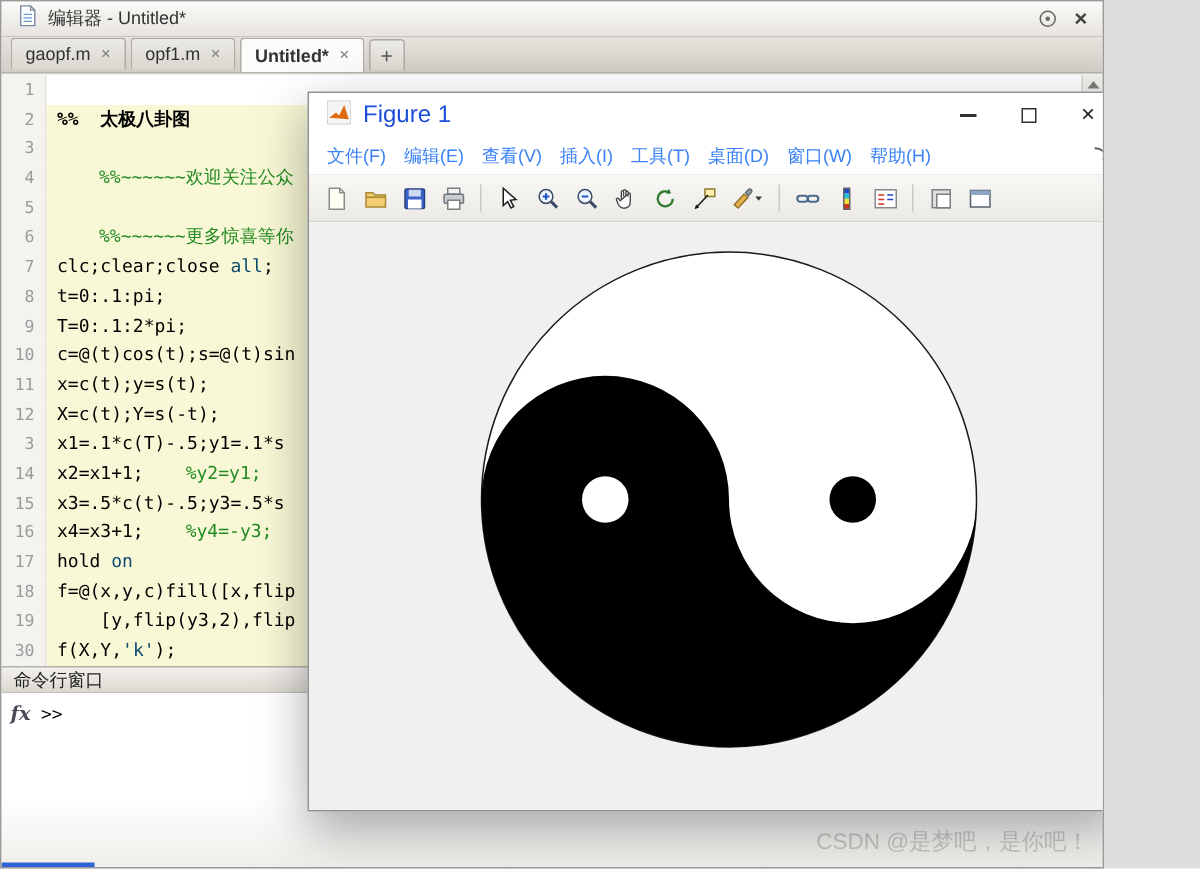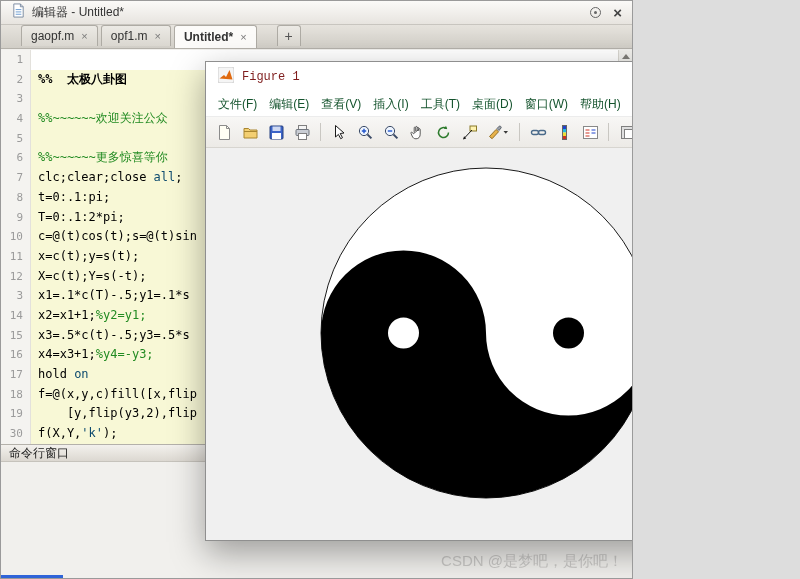--- a/index.html
+++ b/index.html
@@ -1,18 +1,18 @@
 <!DOCTYPE html>
 <html><head>
 <meta charset="utf-8">
 <style>
   * { box-sizing: border-box; margin: 0; padding: 0; }
   body { font-family: "Liberation Sans", sans-serif; background: #ddd; }
   .app {
-    position: relative; width: 633px; height: 579px; overflow: hidden;
+    position: relative; width: 736px; height: 579px; overflow: hidden;
     background: #f1f0ed; border: 1px solid #9a9a9a;
   }
   
   .titlebar {
     position: absolute; top: 0; left: 0; right: 0; height: 24px;
     background: linear-gradient(#fbfaf8, #e7e4df);
     border-bottom: 1px solid #c8c5bf;
     display: flex; align-items: center; padding: 0 10px;
   }
   .titlebar .title-text { font-size: 12px; color: #333; margin-left: 6px; }
@@ -24,21 +24,21 @@
   .circle-icon::after {
     content: ""; position: absolute; left: 2.5px; top: 2.5px;
     width: 3px; height: 3px; background: #666; border-radius: 50%;
   }
   .close-x { font-size: 15px; color: #444; line-height: 1; font-weight: bold; }
   
   .tabbar {
     position: absolute; top: 24px; left: 0; right: 0; height: 24px;
     background: linear-gradient(#e6e3dd, #d1cec7);
     border-bottom: 1px solid #b4b1aa;
-    display: flex; align-items: flex-start; padding-left: 20px; gap: 17px;
+    display: flex; align-items: center; padding-left: 6px;
   }
   .tab {
     height: 21px; display: flex; align-items: center; padding: 0 9px;
     font-size: 12px; color: #333;
     background: linear-gradient(#eceae5, #dad7d0);
     border: 1px solid #aeaba4; border-bottom: none;
     border-radius: 3px 3px 0 0; margin-right: 3px;
   }
   .tab.active { background: #fcfbf9; font-weight: bold; height: 23px; }
   .tab .tab-close { margin-left: 7px; font-size: 11px; color: #7a7a7a; font-weight: normal; }
@@ -56,21 +56,21 @@
   }
   .code-row { display: flex; height: 19.7px; line-height: 19.7px; }
   .gutter {
     width: 30px; flex: none; background: #f4f3f0; color: #9b9b9b;
     text-align: right; padding-right: 7px; font-size: 11px;
     border-right: 1px solid #e3e1dc;
   }
   .code { flex: 1; padding-left: 7px; white-space: pre; color: #000; }
   .row-hl .code { background: #f8f8d6; }
   .seg.section { color: #000000; font-weight: bold; }
-  .seg.comment { color: #228B22; }
+  .seg.comment { color: #228B22; margin-left: 28px; }
   .seg.str { color: #0c4a6e; }
   
   .v-scrollbar {
     position: absolute; top: 49px; right: 0; width: 14px; height: 394px;
     background: #f1f0ec; border-left: 1px solid #d8d6d0;
   }
   .sb-arrow { width: 0; height: 0; margin: 4px auto; }
   .sb-arrow.up { border-left: 4px solid transparent; border-right: 4px solid transparent; border-bottom: 5px solid #7f7d78; }
   .sb-arrow.down { border-left: 4px solid transparent; border-right: 4px solid transparent; border-top: 5px solid #7f7d78; position: absolute; bottom: 0; left: 3px; }
   .sb-thumb { position: absolute; top: 15px; left: 2px; width: 9px; height: 130px; background: #dbd8d1; border: 1px solid #bcb9b2; border-radius: 2px; }
@@ -90,28 +90,28 @@
   .prompt { font-family: "DejaVu Sans Mono", monospace; font-size: 12px; color: #000; }
   .watermark { position: absolute; right: 9px; bottom: 7px; font-size: 15px; color: #c9c8c6; z-index: 3; }
   .blue-strip { position: absolute; left: 0; bottom: 0; width: 62px; height: 3px; background: #2f64d8; z-index: 4; }
   
   .figure-window {
     position: absolute; left: 204px; top: 60px; width: 544px; height: 480px;
     background: #fff; border: 1px solid #8f8f8f; z-index: 10;
     box-shadow: 0 12px 32px rgba(0,0,0,0.35);
   }
   .fig-titlebar { height: 30px; display: flex; align-items: center; padding: 0 12px; background: #fff; }
-  .fig-title { font-size: 12px; color: #7f1d1d; margin-left: 8px; font-family: Liberation Mono, monospace; }
+  .fig-title { font-size: 16px; color: #1d4ed8; margin-left: 8px; }
   .fig-controls { margin-left: auto; display: flex; align-items: center; gap: 30px; padding-right: 6px; }
   .fig-min { width: 11px; border-bottom: 2px solid #333; display: inline-block; }
   .fig-max { width: 10px; height: 10px; border: 1.5px solid #333; display: inline-block; }
   .fig-close { font-size: 16px; color: #222; line-height: 1; }
   .fig-menubar {
     height: 25px; display: flex; align-items: center; padding: 0 6px;
-    font-size: 12px; color: #14532d; border-bottom: 1px solid #ececec; background: #fff;
+    font-size: 12px; color: #3b82f6; border-bottom: 1px solid #ececec; background: #fff;
   }
   .menu-items { display: flex; }
   .menu-item { padding: 3px 6px; }
   .menu-dock { margin-left: auto; padding-right: 2px; }
   .fig-toolbar {
     height: 31px; display: flex; align-items: center; padding: 0 6px; gap: 2px;
     background: linear-gradient(#f8f7f5, #eceae6); border-bottom: 1px solid #d7d5d0;
   }
   .tool-btn { width: 24px; height: 24px; display: flex; align-items: center; justify-content: center; border-radius: 2px; }
   .tool-btn.wide { width: 30px; }
@@ -240,20 +240,23 @@
   </div>
   <div class="v-scrollbar">
     <div class="sb-arrow up"></div>
     <div class="sb-thumb"></div>
     <div class="sb-arrow down"></div>
   </div>
 
   <div class="cmd-header">
     <span>命令行窗口</span>
     <span class="circle-icon" style="margin-left:auto"></span>
+  </div>
+  <div class="cmd-body">
+    <span class="fx">fx</span><span class="prompt">&gt;&gt;</span>
   </div>
 
   <div class="watermark">CSDN @是梦吧，是你吧！</div>
   <div class="blue-strip"></div>
 
   <div class="figure-window">
     <div class="fig-titlebar">
       <span><svg width="16" height="16" viewBox="0 0 16 16">
             <rect width="16" height="16" rx="2" fill="#f5f5f5" stroke="#cccccc"></rect>
             <path d="M1.5 11.5l4.5-3.5 2 2 3.5-7 3 9.5z" fill="#e06a10"></path>

